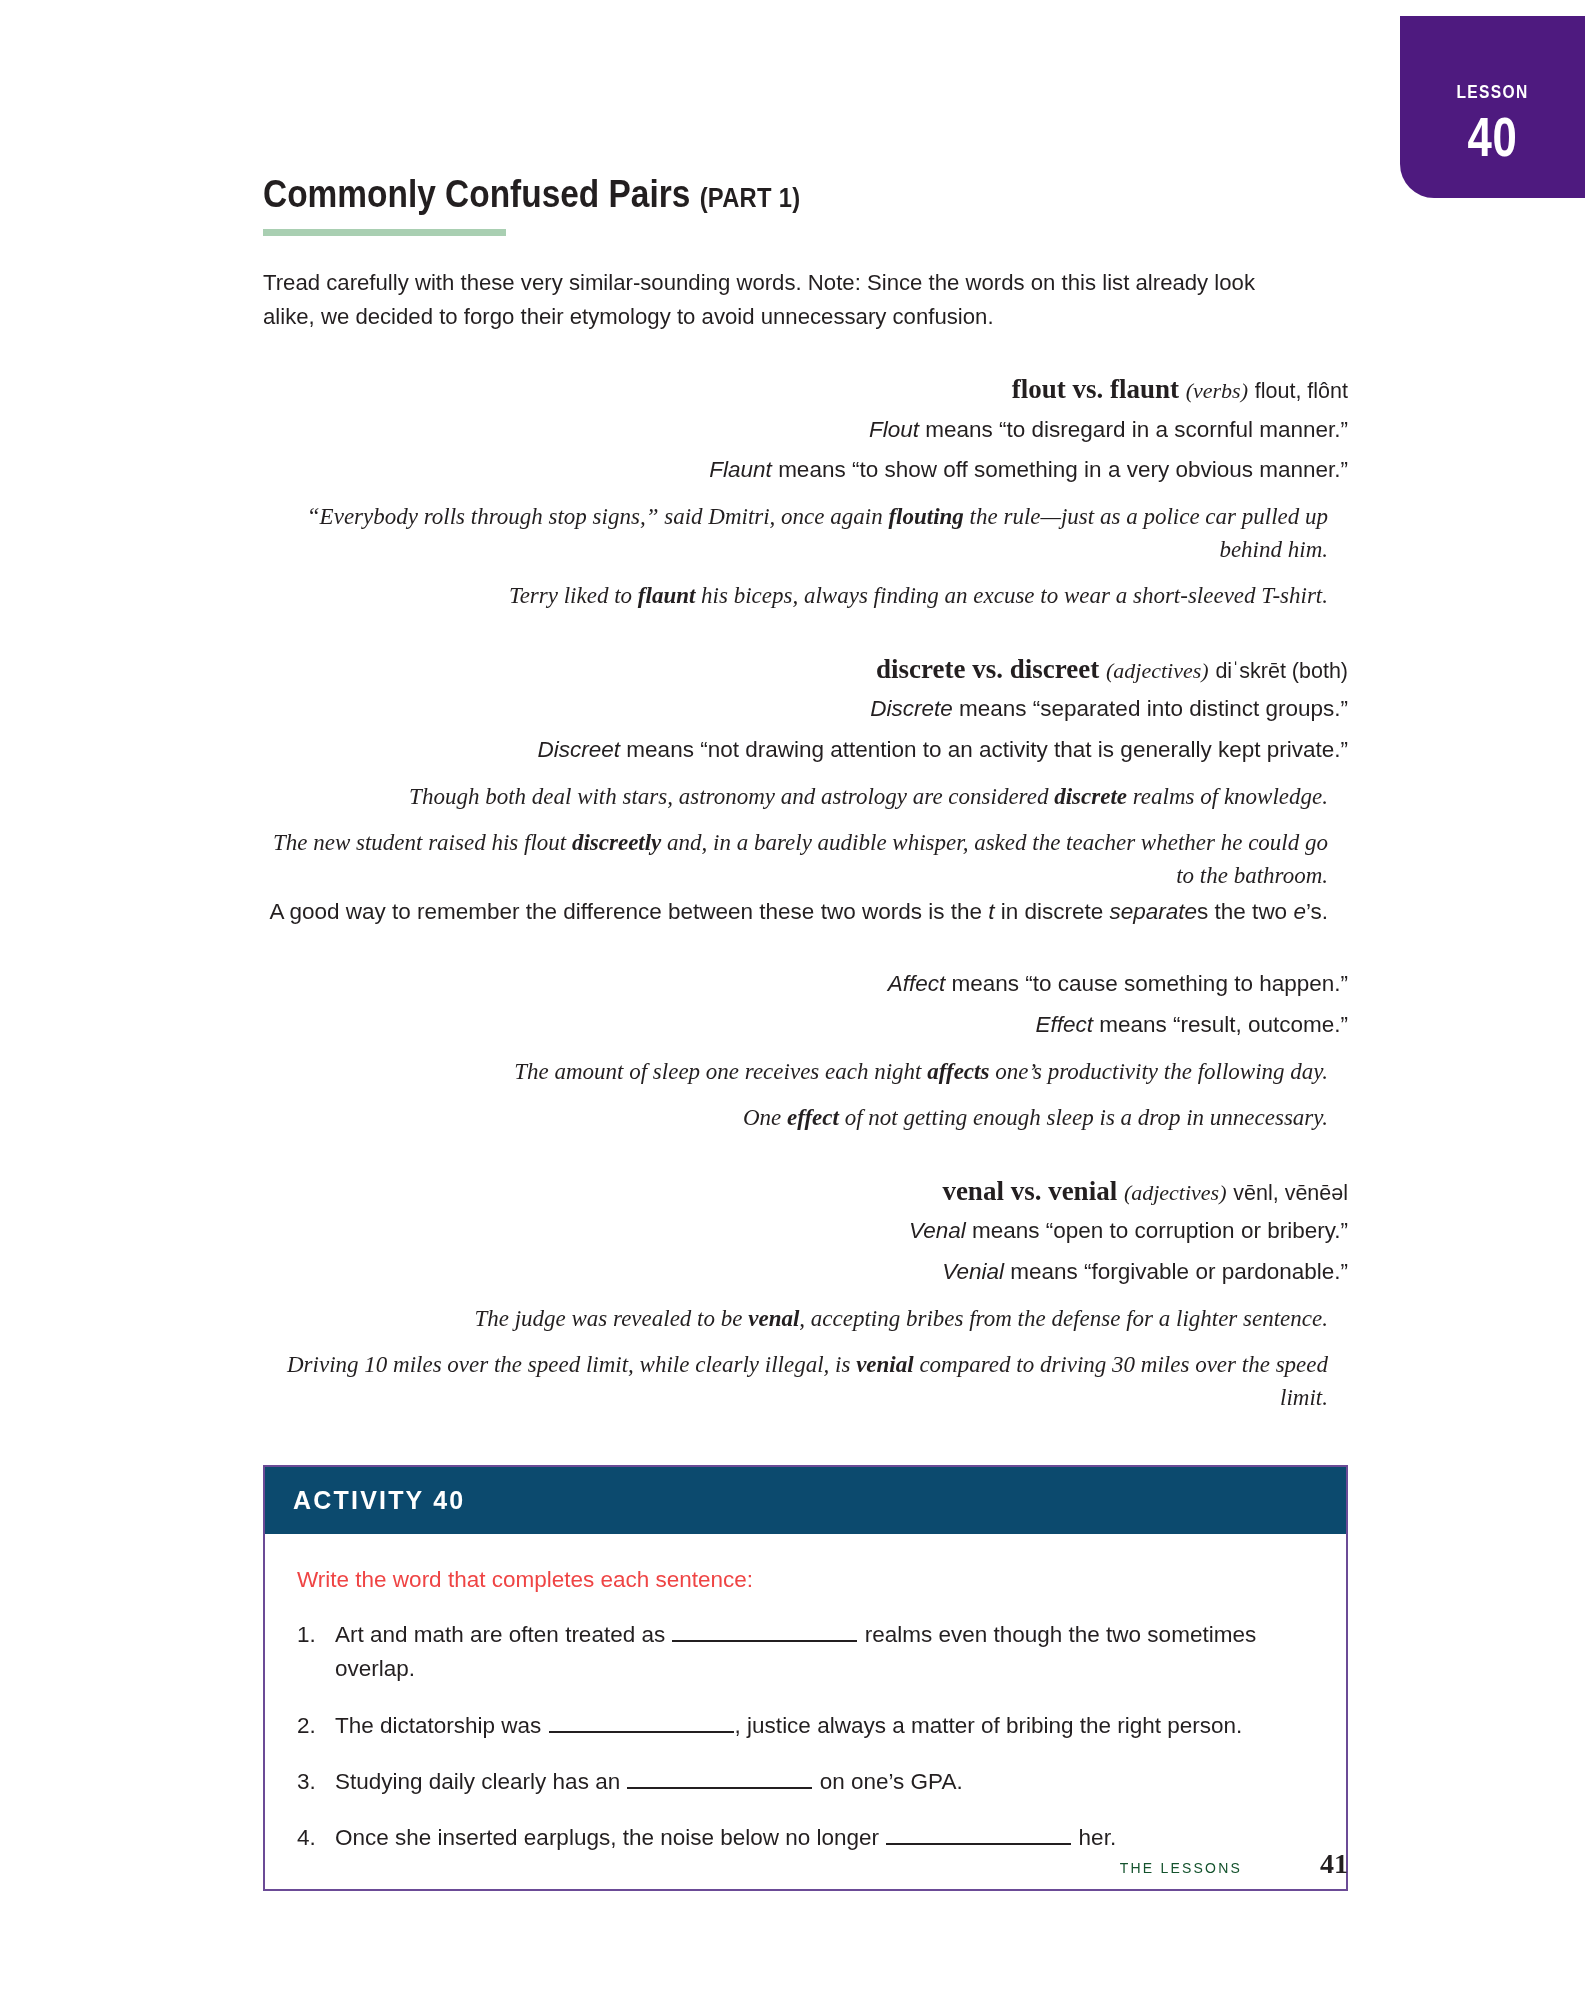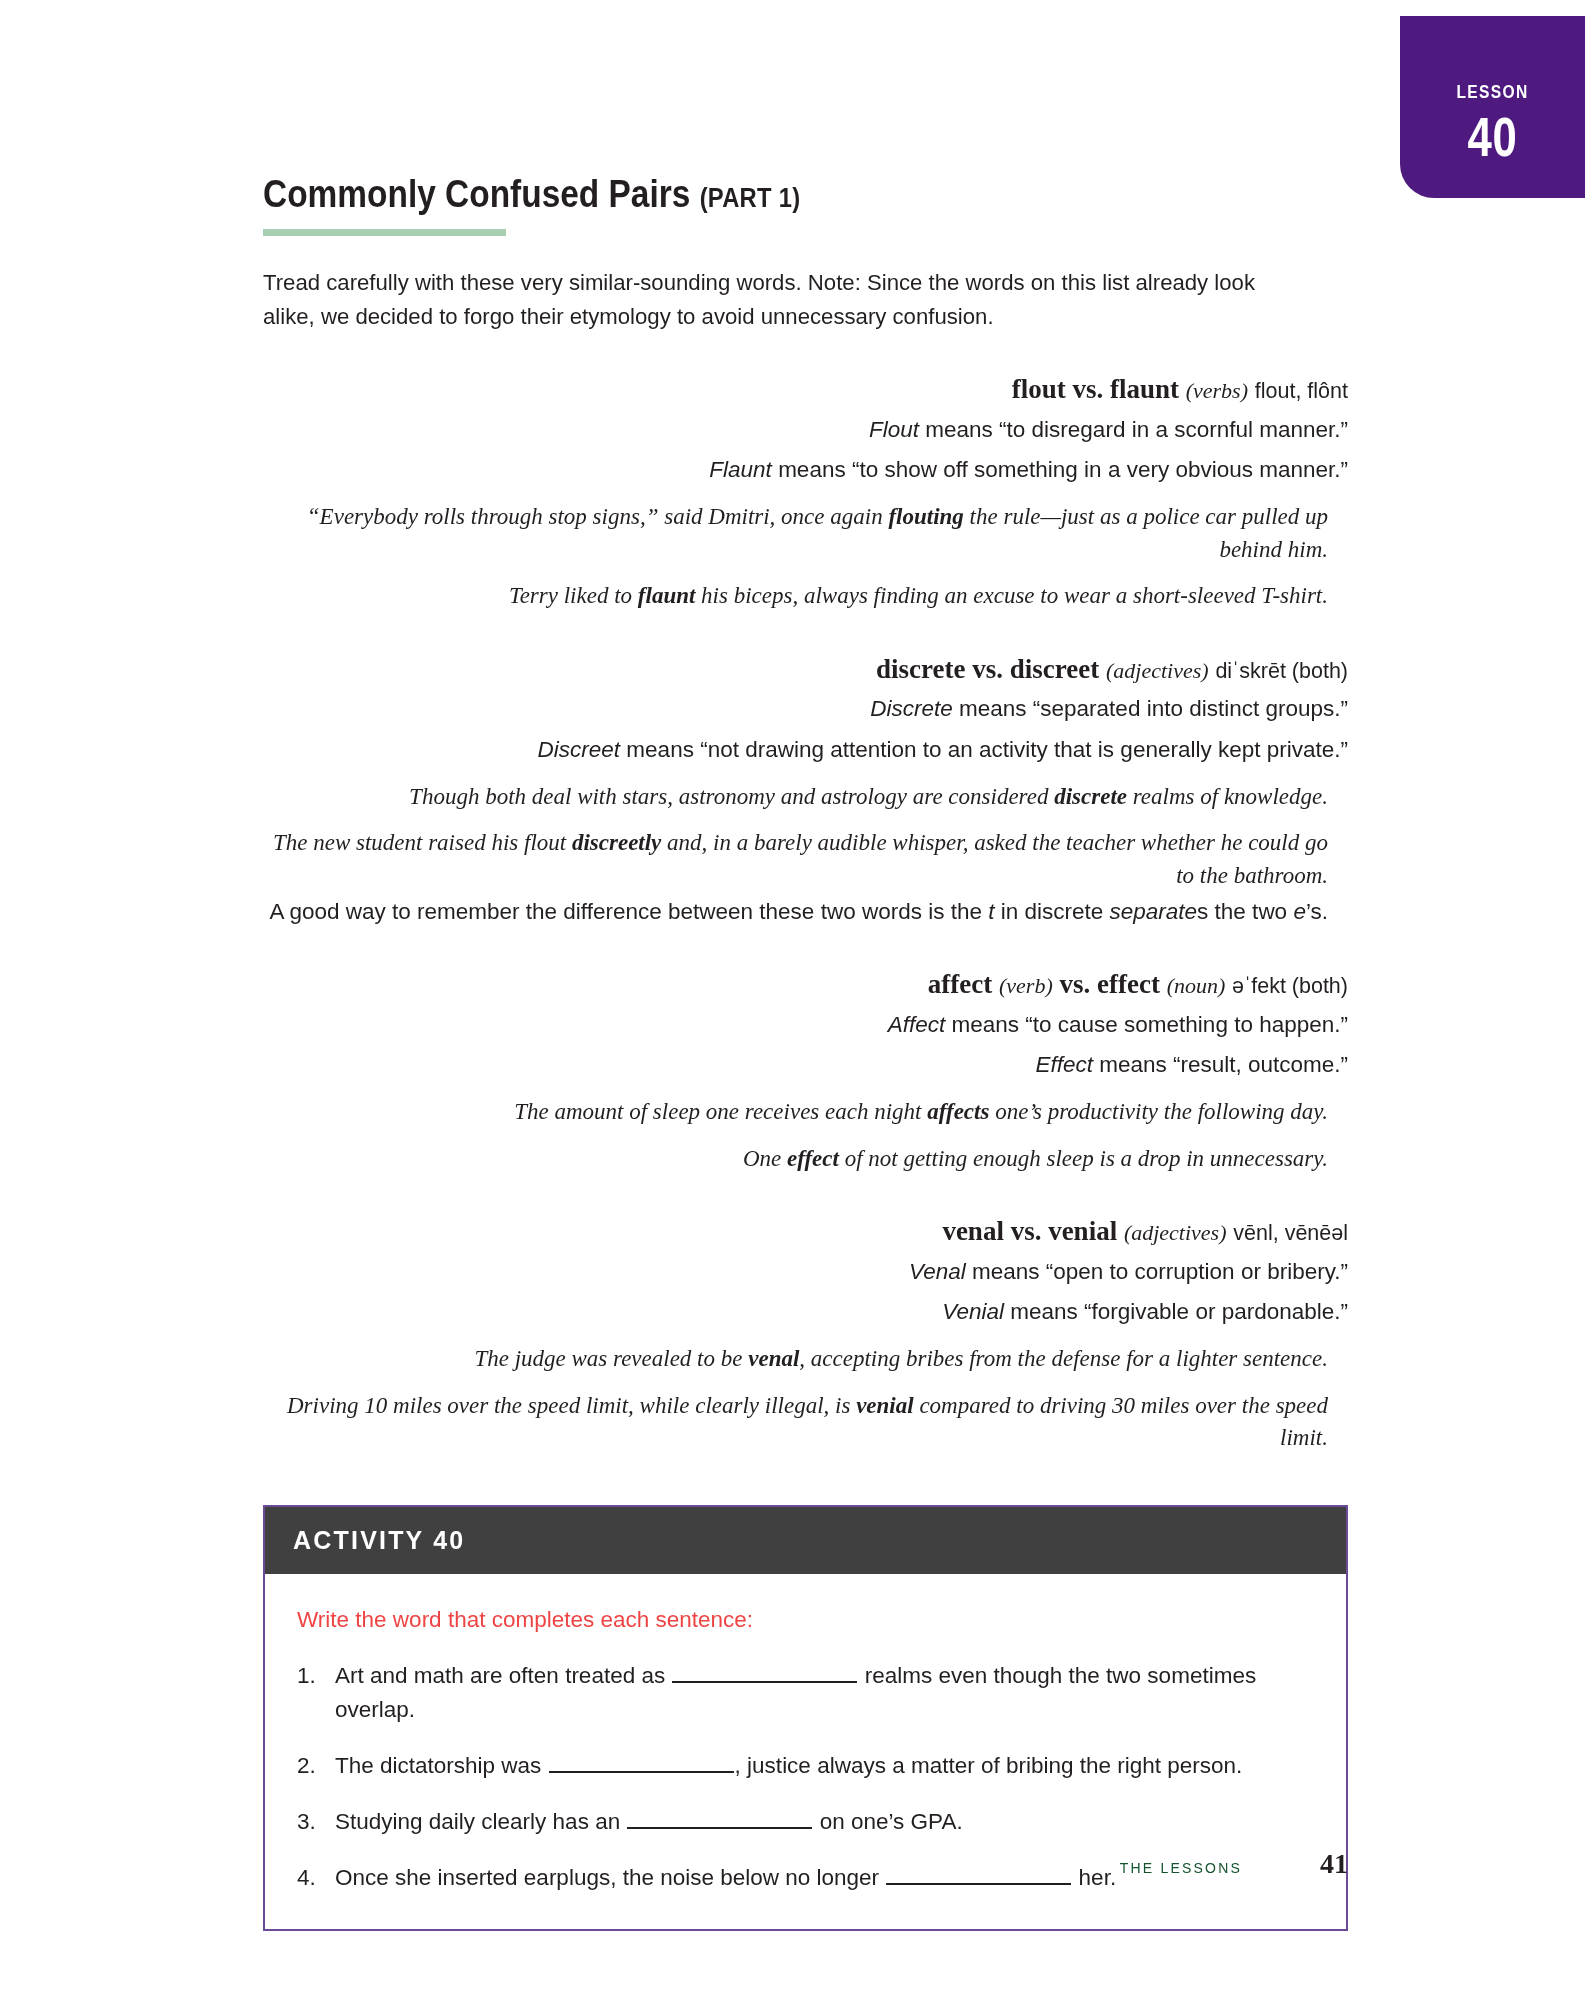--- a/index.html
+++ b/index.html
@@ -149,21 +149,21 @@
 
   
   .activity {
     margin-top: 50px;
     width: 1085px;
     box-sizing: border-box;
     border: 2px solid #6b4b96;
     background: #ffffff;
   }
   .activity-header {
-    background: #404040;
+    background: #0c4a6e;
     color: #ffffff;
     padding: 19px 28px 19px 28px;
     font-family: "Liberation Sans Narrow", "Liberation Sans", sans-serif;
     font-weight: 700;
     font-size: 25px;
     letter-spacing: 2.2px;
   }
   .activity-body {
     padding: 30px 30px 34px 30px;
   }
@@ -287,27 +287,20 @@
     </div>
     <div class="example">
       <span>The new student raised his flout </span><b>discreetly</b><span> and, in a barely audible whisper, asked the teacher whether he could go to the bathroom.</span>
     </div>
     <div class="tip">
       <span>A good way to remember the difference between these two words is the </span><i>t</i><span> in discrete </span><i>separate</i><span>s the two </span><i>e</i><span>’s.</span>
     </div>
   </div>
 
   <div class="entry">
-    <div class="entry-head">
-      <span>affect</span>
-      <span class="pos">(verb)</span>
-      <span>vs. effect</span>
-      <span class="pos">(noun)</span>
-      <span class="pron">əˈfekt (both)</span>
-    </div>
     <div class="definition">
       <span class="hw">Affect</span><span> means “to cause something to happen.”</span>
     </div>
     <div class="definition">
       <span class="hw">Effect</span><span> means “result, outcome.”</span>
     </div>
     <div class="example">
       <span>The amount of sleep one receives each night </span><b>affects</b><span> one’s productivity the following day.</span>
     </div>
     <div class="example">

